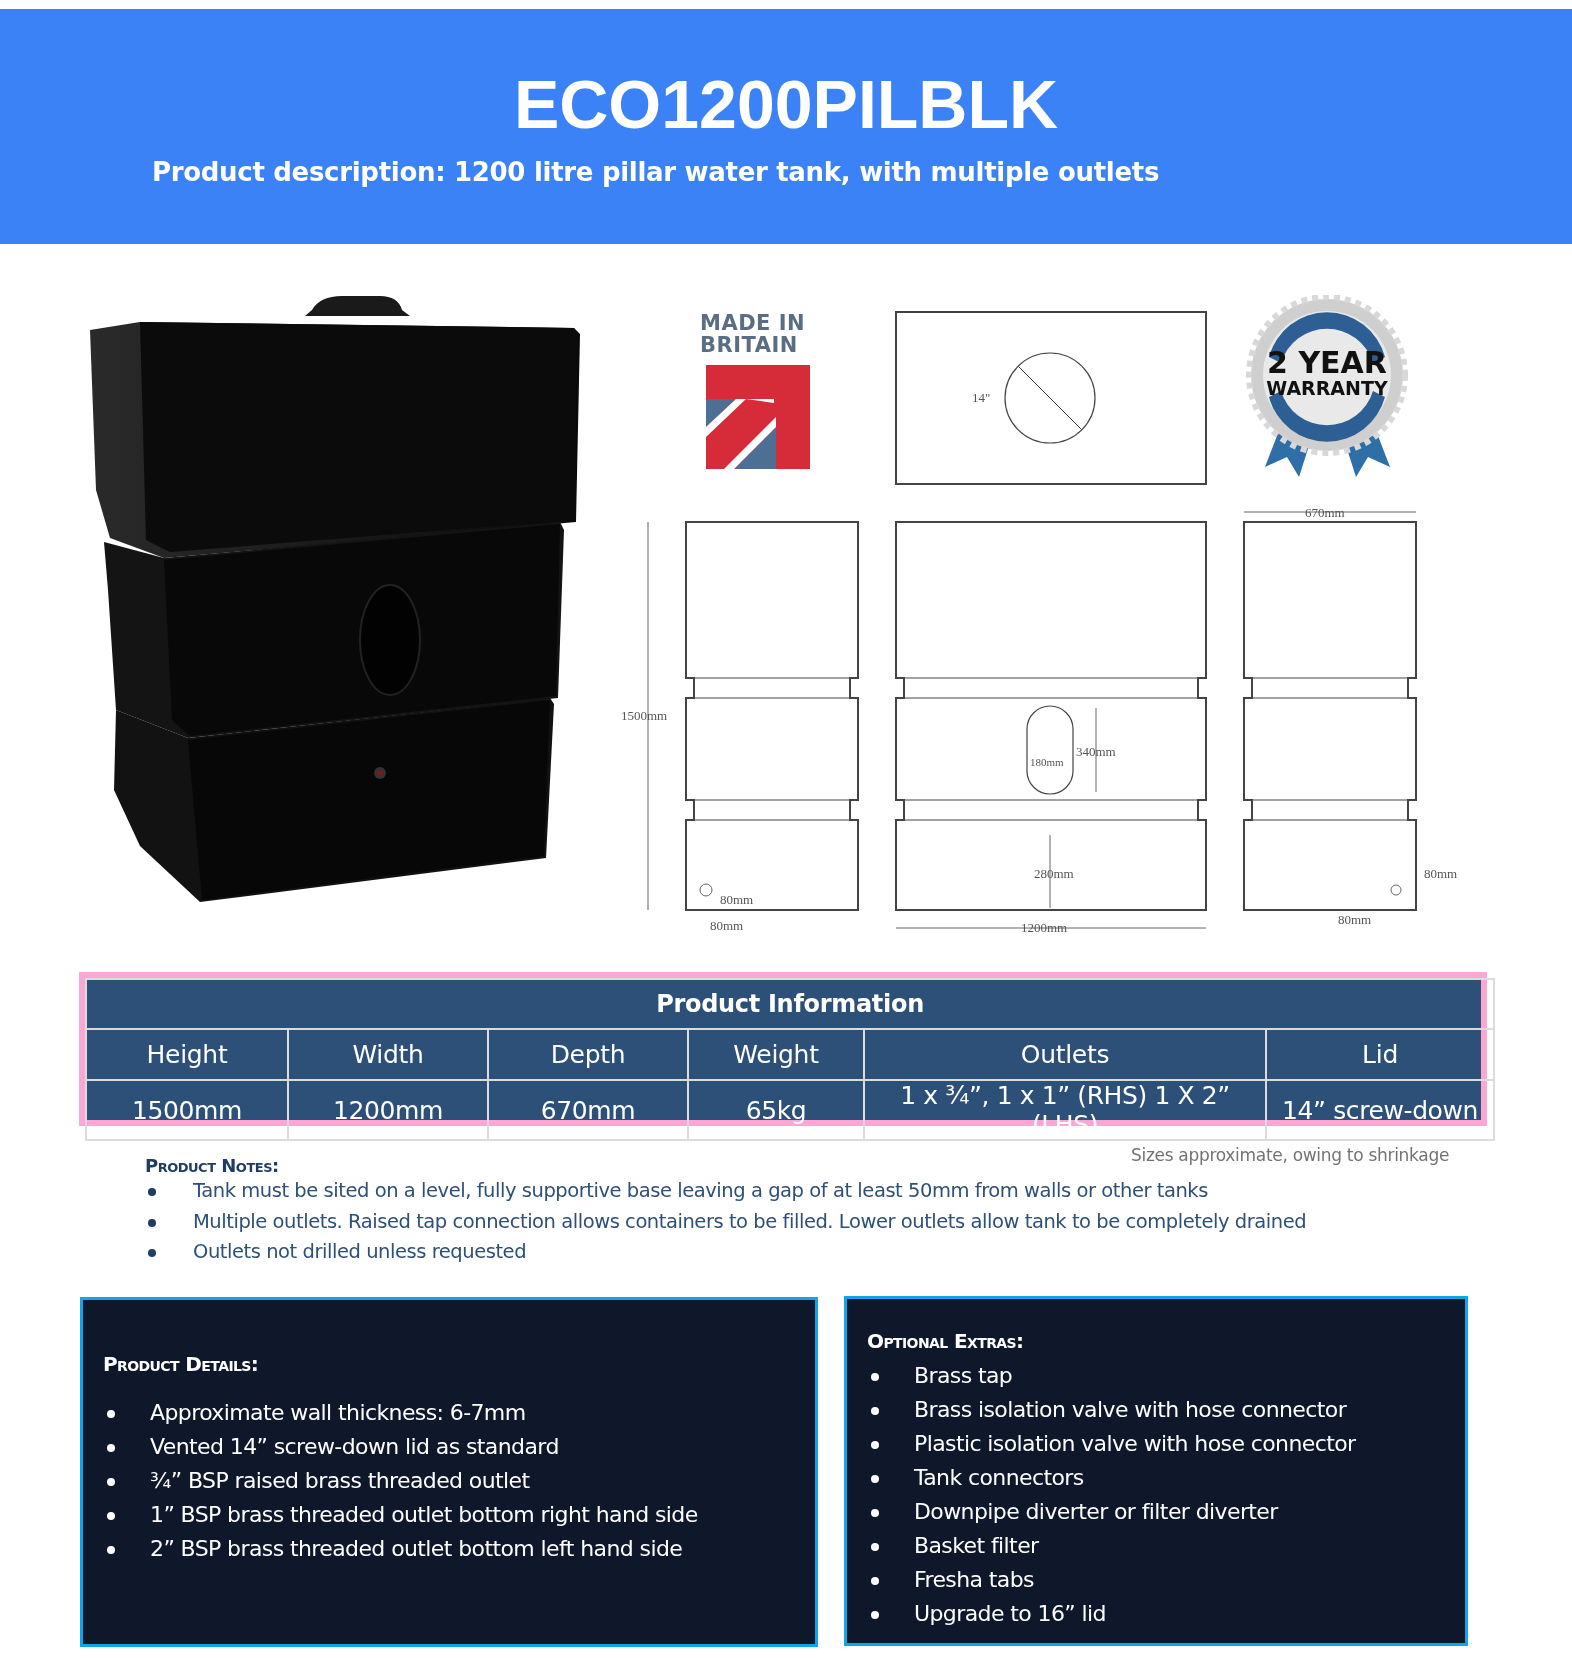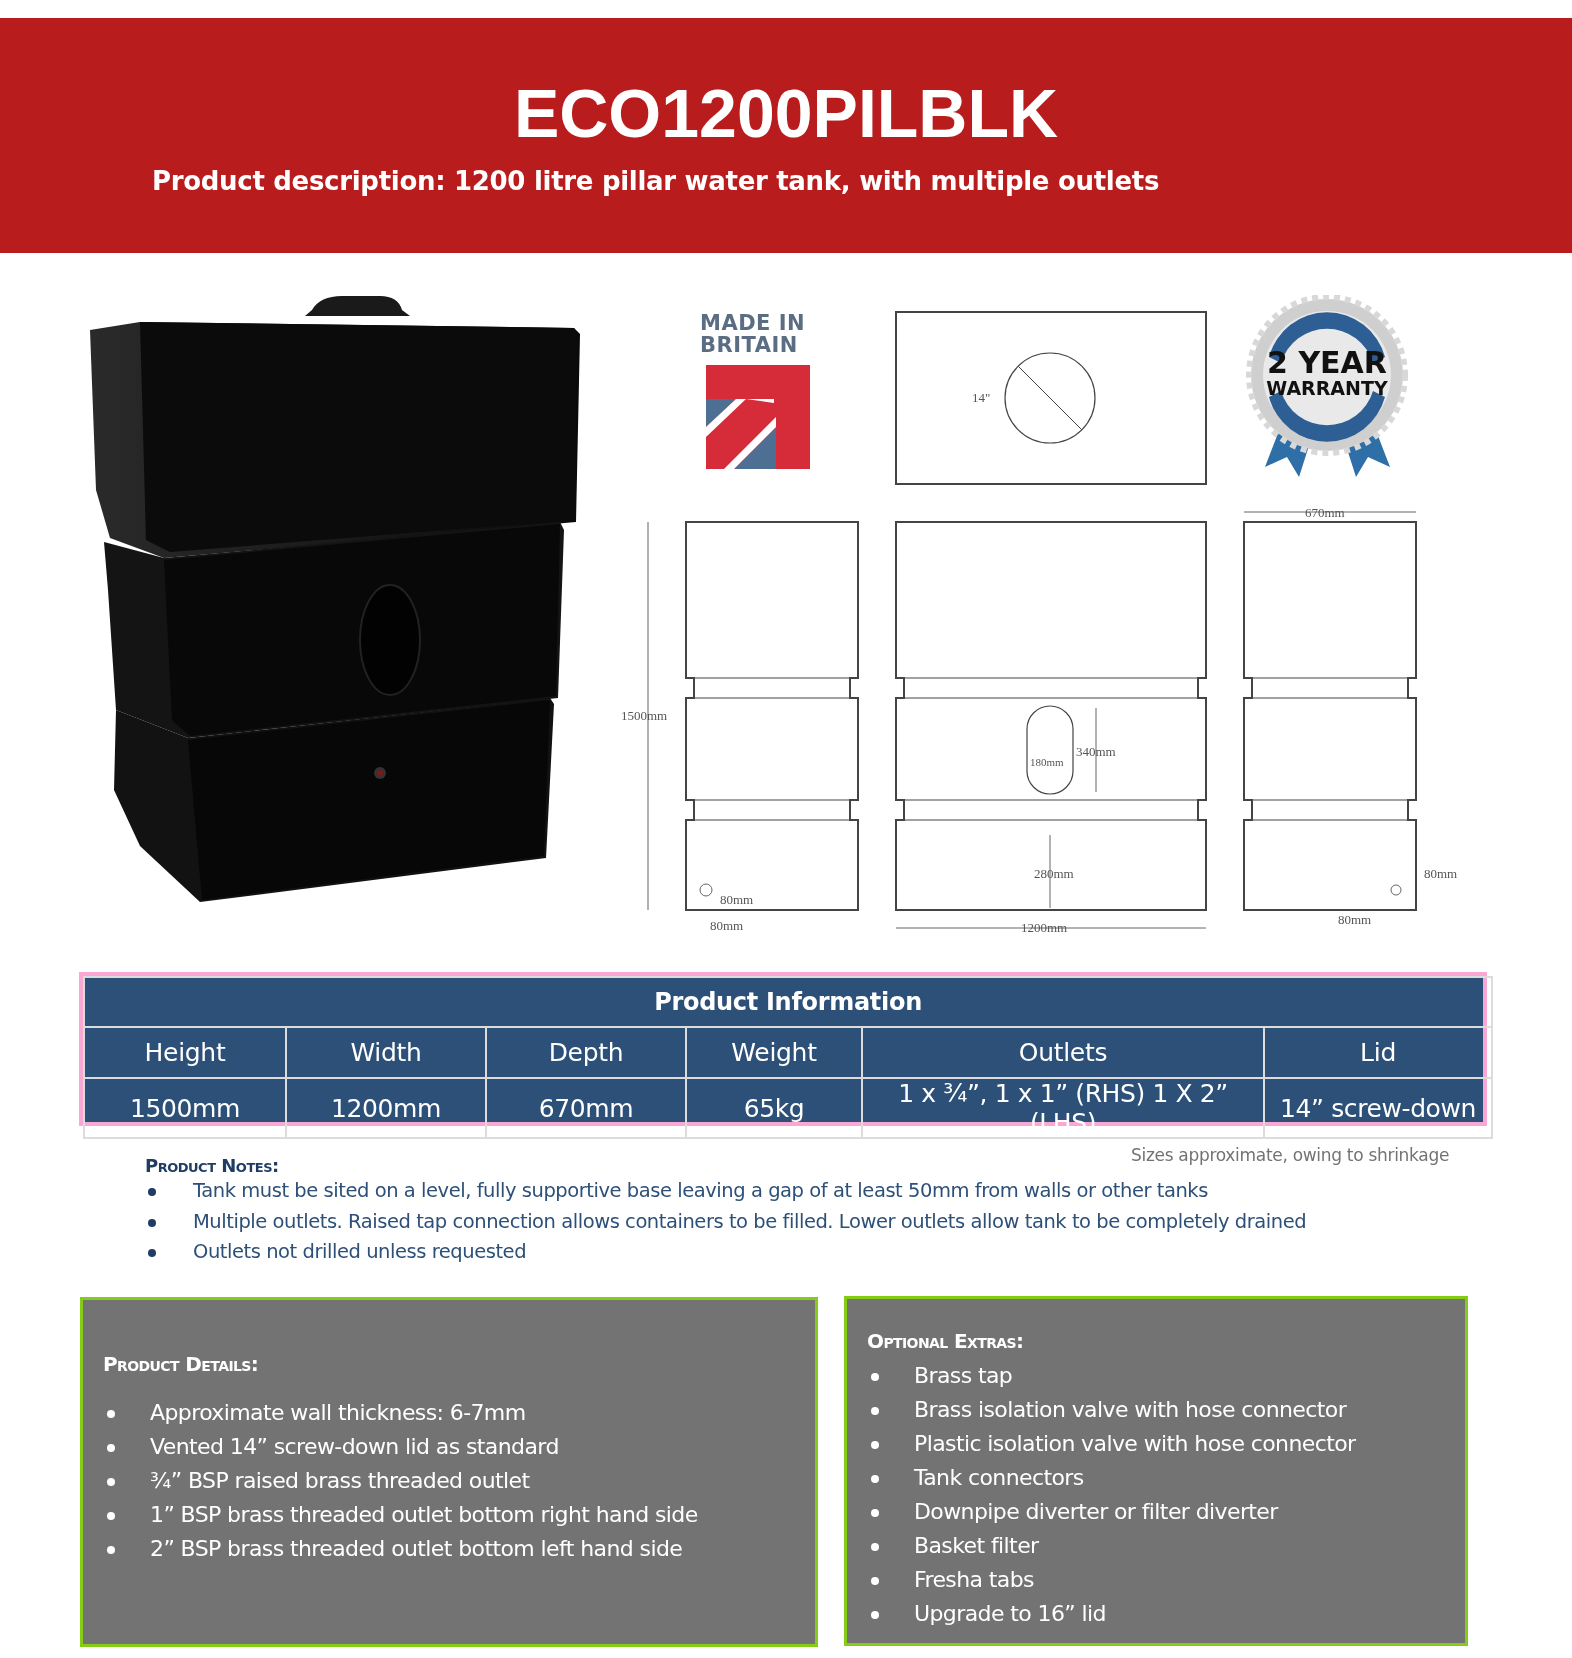--- a/index.html
+++ b/index.html
@@ -1,51 +1,51 @@
 <!DOCTYPE html>
 <html><head>
 <meta charset="utf-8">
 <style>
   * { box-sizing: border-box; margin: 0; padding: 0; }
   html, body { width: 1572px; height: 1658px; background: #ffffff; overflow: hidden; }
   body { position: relative; font-family: "Liberation Sans", "DejaVu Sans", sans-serif; color: #1f3d63; }
 
-  .banner { position: absolute; left: 0; top: 18px; width: 1572px; height: 235px; background: #b91c1c; }
+  .banner { position: absolute; left: 0; top: 9px; width: 1572px; height: 235px; background: #3b82f6; }
   .banner .title { position: absolute; left: 0; width: 1572px; top: 55px; text-align: center; color: #fff;
     font-family: "Liberation Sans", sans-serif; font-weight: bold; font-size: 68px; letter-spacing: 0px; line-height: 80px; }
   .banner .subtitle { position: absolute; left: 0; width: 1311px; top: 148px; text-align: center; color: #fff;
     font-family: "DejaVu Sans", sans-serif; font-weight: bold; font-size: 26px; line-height: 30px; letter-spacing: -0.3px; }
 
   .tank-photo { position: absolute; left: 80px; top: 290px; width: 520px; height: 640px; }
 
   .mib-logo { position: absolute; left: 700px; top: 312px; width: 118px; height: 160px; }
   .mib-text { position: absolute; left: 0; top: 0; width: 118px; font-family: "DejaVu Sans", sans-serif; font-weight: bold;
     font-size: 21px; line-height: 22px; color: #5a6d82; letter-spacing: 0.5px; }
   .mib-graphic { position: absolute; left: 6px; top: 53px; width: 104px; height: 104px; }
 
   .warranty { position: absolute; left: 1245px; top: 295px; width: 165px; height: 195px; }
   .draw-svg { position: absolute; left: 610px; top: 300px; width: 850px; height: 650px; }
   .dim-label { position: absolute; font-family: "Liberation Serif", serif; font-size: 13px; color: #555; white-space: nowrap; }
 
-  .info-table { position: absolute; left: 79px; top: 972px; width: 1408px; height: 154px; border: 4px solid #f9a8d4; background: #2d5078; }
+  .info-table { position: absolute; left: 79px; top: 972px; width: 1408px; height: 154px; border: 6px solid #f9a8d4; background: #2d5078; }
   .info-table table { width: 100%; height: 100%; border-collapse: collapse; table-layout: fixed; }
   .info-table td, .info-table th { color: #fff; text-align: center; border: 2px solid #dcdcdc; font-family: "DejaVu Sans", sans-serif; font-weight: normal; }
   .info-table .cap { font-weight: bold; font-size: 24px; height: 50px; letter-spacing: -0.3px; }
   .info-table .hdr td { font-size: 25px; height: 51px; letter-spacing: -0.3px; }
   .info-table .val td { font-size: 25px; height: 51px; letter-spacing: -0.4px; }
 
   .sizes-note { position: absolute; left: 1131px; top: 1145px; font-family: "DejaVu Sans", sans-serif; font-size: 17px; color: #737373; letter-spacing: -0.3px; }
 
   .notes { position: absolute; left: 145px; top: 1155px; width: 1250px; }
   .notes .heading { font-family: "DejaVu Sans", sans-serif; font-weight: bold; font-size: 18px; color: #1f3d63; font-variant: small-caps; letter-spacing: -0.5px; margin-bottom: 0; }
   .notes ul { list-style: none; }
   .notes li { position: relative; font-family: "DejaVu Sans", sans-serif; font-size: 19.5px; line-height: 30.5px; color: #2d5078; padding-left: 48px; letter-spacing: -0.45px; white-space: nowrap; }
   .notes li .dot { position: absolute; left: 3px; top: 12px; width: 8px; height: 8px; border-radius: 50%; background: #1f3d63; }
 
-  .box { position: absolute; background: #737373; border: 3px solid #84cc16; color: #fff; }
+  .box { position: absolute; background: #0f172a; border: 3px solid #0ea5e9; color: #fff; }
   .box.details { left: 80px; top: 1297px; width: 738px; height: 350px; padding: 52px 0 0 20px; }
   .box.extras { left: 844px; top: 1296px; width: 624px; height: 350px; padding: 30px 0 0 20px; }
   .box .heading { font-family: "DejaVu Sans", sans-serif; font-weight: bold; font-size: 20px; font-variant: small-caps; letter-spacing: -0.6px; }
   .box ul { list-style: none; }
   .box li { position: relative; font-family: "DejaVu Sans", sans-serif; font-size: 22px; line-height: 34px; padding-left: 47px; letter-spacing: -0.6px; white-space: nowrap; }
   .box li .dot { position: absolute; left: 4px; top: 14px; width: 8px; height: 8px; border-radius: 50%; background: #fff; }
   .box.details .heading { margin-bottom: 20px; }
   .box.extras .heading { margin-bottom: 6px; }
 </style>
 </head>

